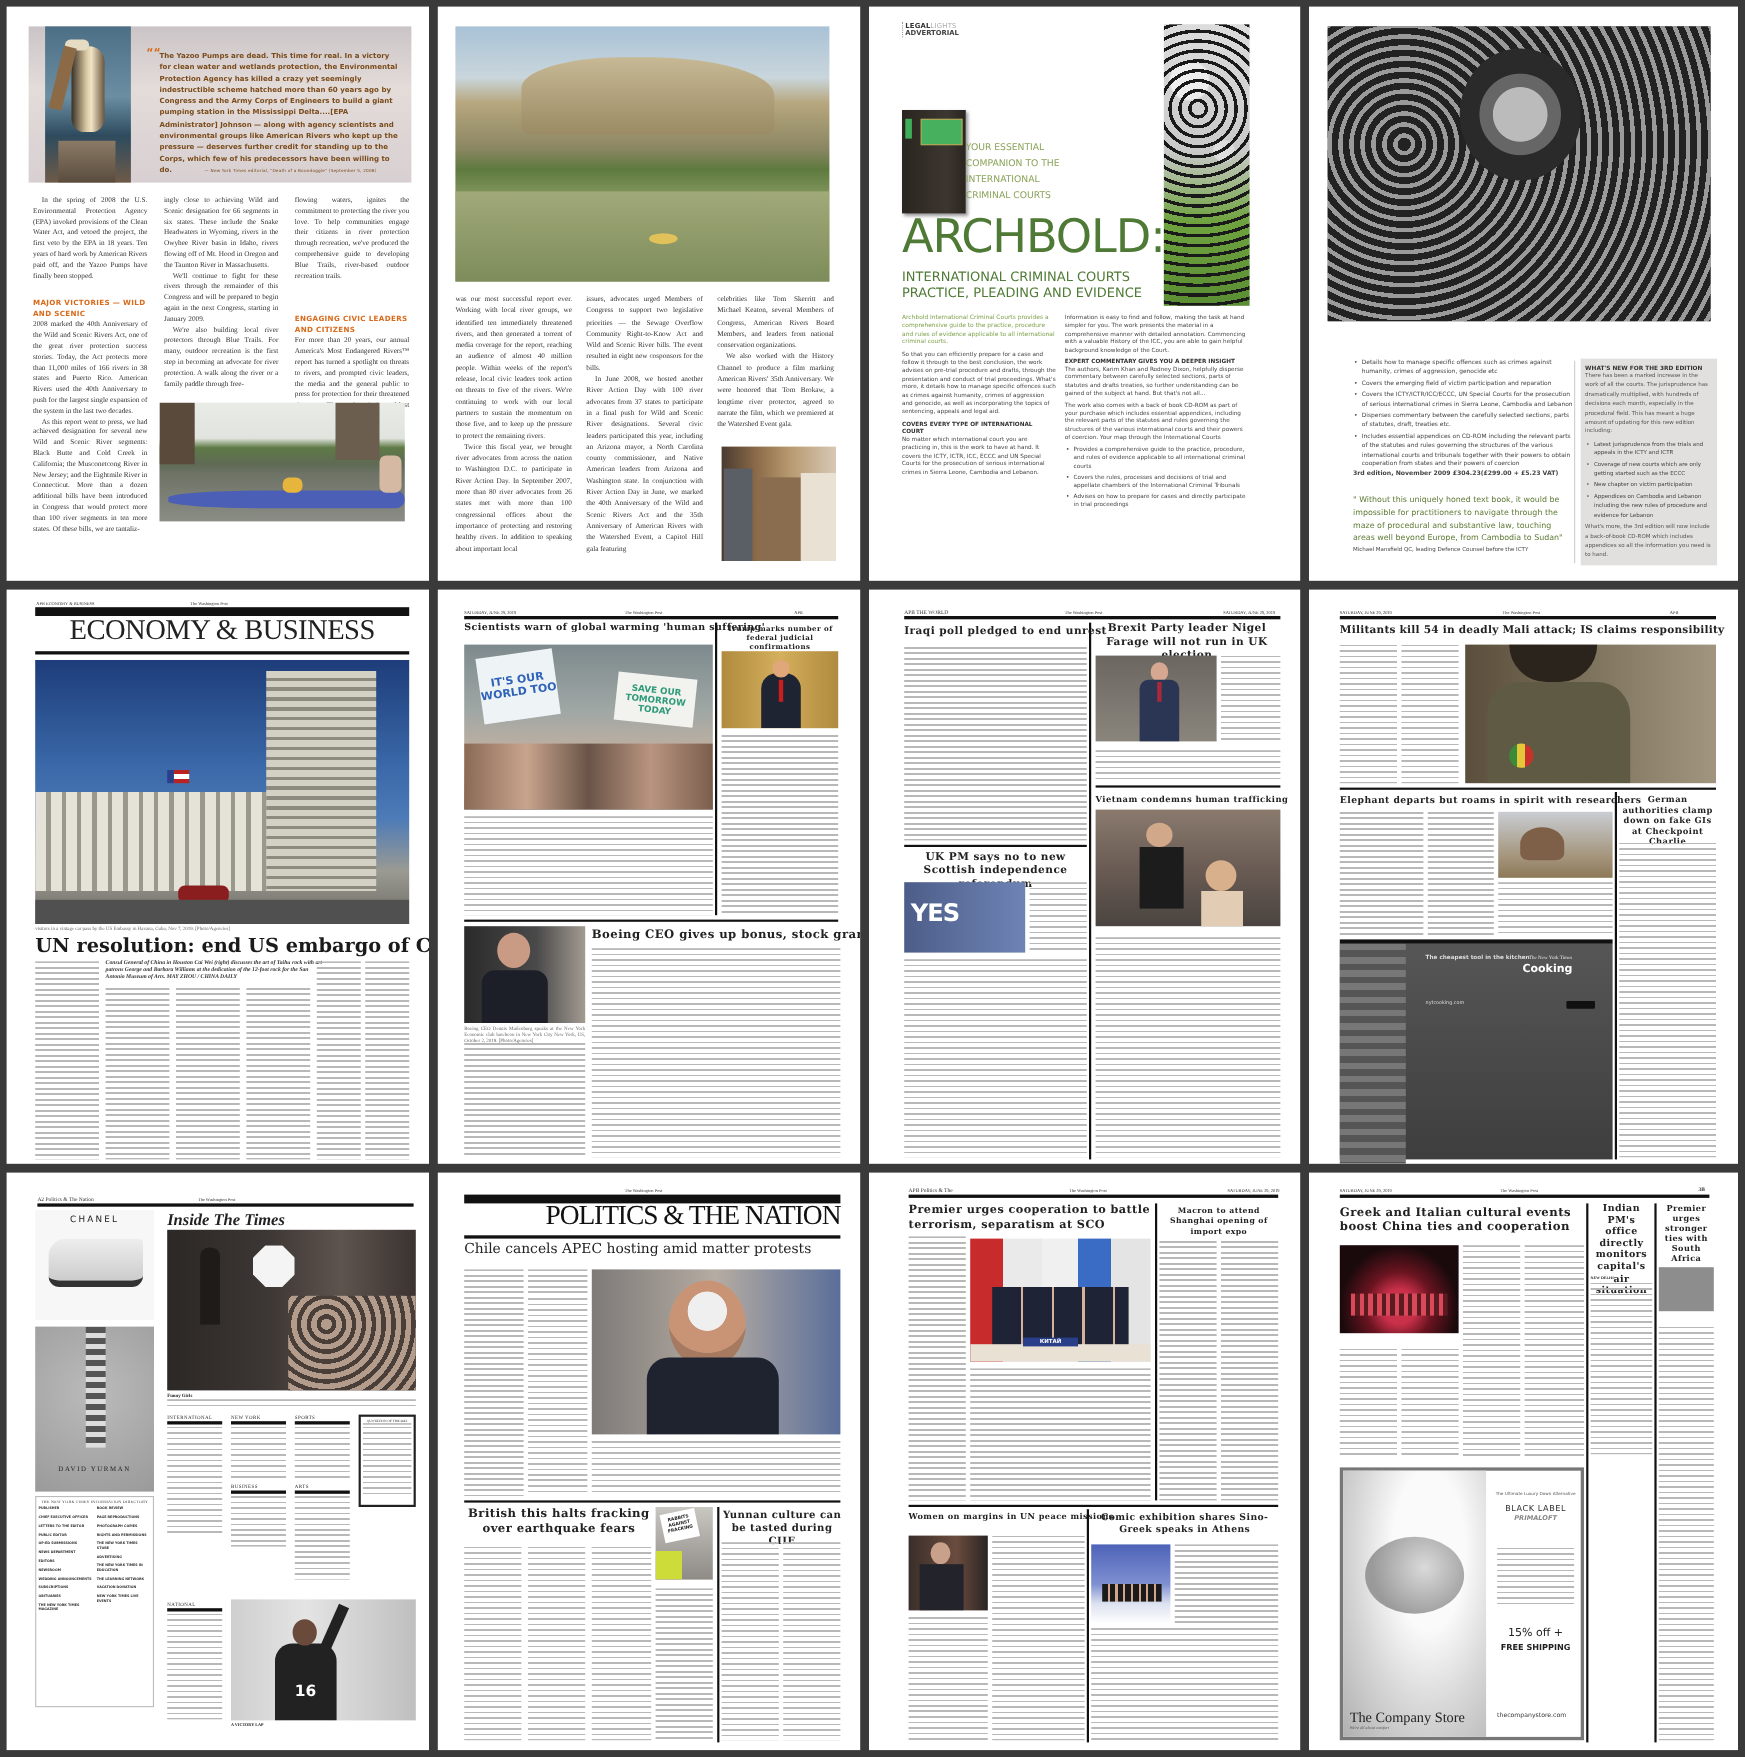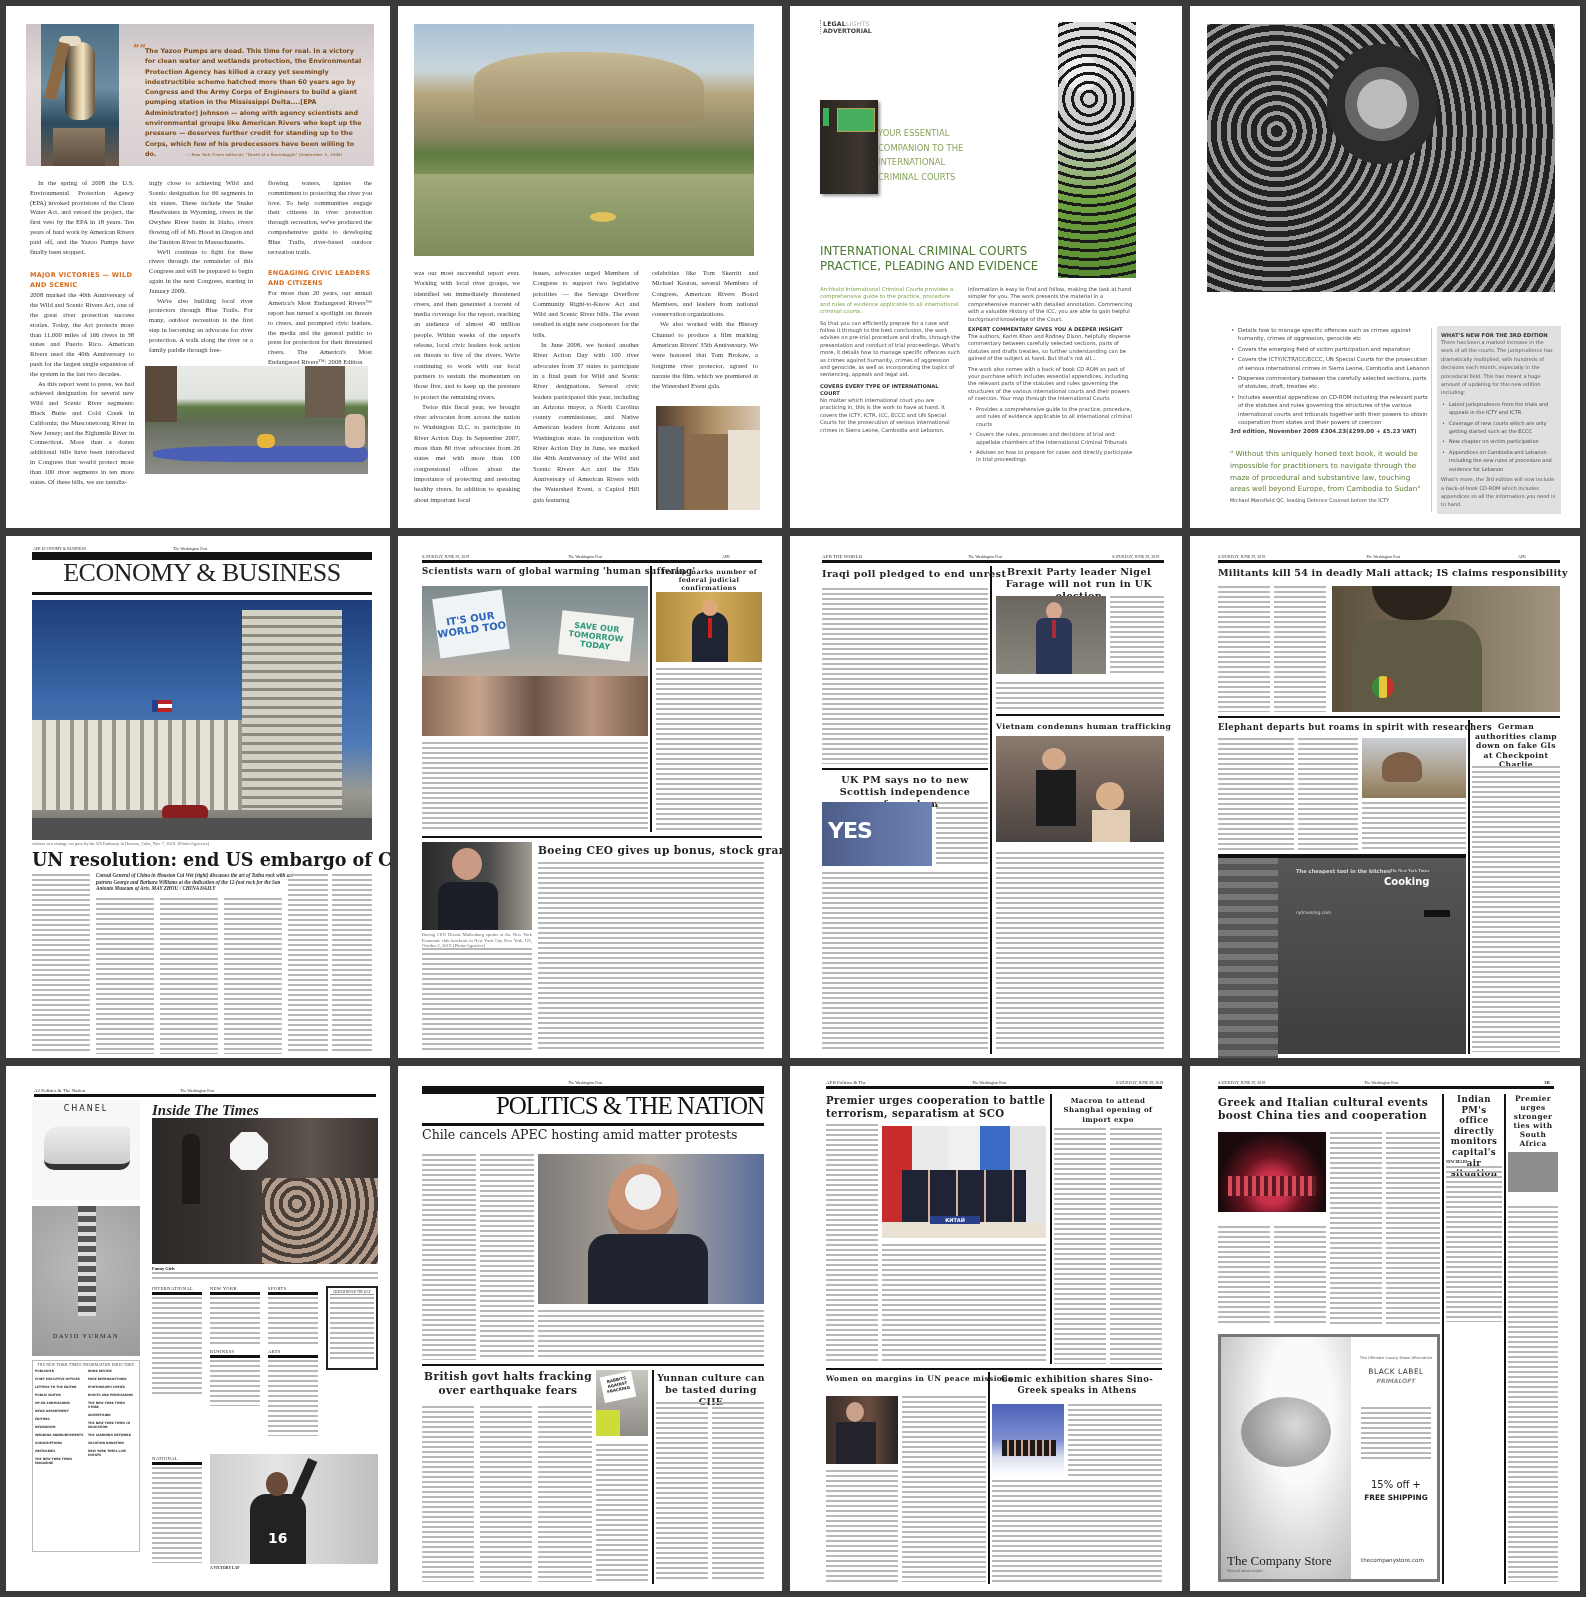--- a/index.html
+++ b/index.html
@@ -56,21 +56,21 @@
     <p class="body-txt" style="font-size:6.6px;line-height:9.8px">2008 marked the 40th Anniversary of the Wild and Scenic Rivers Act, one of the great river protection success stories. Today, the Act protects more than 11,000 miles of 166 rivers in 38 states and Puerto Rico. American Rivers used the 40th Anniversary to push for the largest single expansion of the system in the last two decades.</p>
     <p class="body-txt" style="font-size:6.6px;line-height:9.8px;text-indent:8px">As this report went to press, we had achieved designation for several new Wild and Scenic River segments: Black Butte and Cold Creek in California; the Musconetcong River in New Jersey; and the Eightmile River in Connecticut. More than a dozen additional bills have been introduced in Congress that would protect more than 100 river segments in ten more states. Of these bills, we are tantaliz-</p>
   </div>
   <div class="abs" style="left:143px;top:172px;width:104px">
     <p class="body-txt" style="font-size:6.6px;line-height:9.8px">ingly close to achieving Wild and Scenic designation for 66 segments in six states. These include the Snake Headwaters in Wyoming, rivers in the Owyhee River basin in Idaho, rivers flowing off of Mt. Hood in Oregon and the Taunton River in Massachusetts.</p>
     <p class="body-txt" style="font-size:6.6px;line-height:9.8px;text-indent:8px">We'll continue to fight for these rivers through the remainder of this Congress and will be prepared to begin again in the next Congress, starting in January 2009.</p>
     <p class="body-txt" style="font-size:6.6px;line-height:9.8px;text-indent:8px">We're also building local river protectors through Blue Trails. For many, outdoor recreation is the first step in becoming an advocate for river protection. A walk along the river or a family paddle through free-</p>
   </div>
   <div class="abs" style="left:262px;top:172px;width:104px">
     <p class="body-txt" style="font-size:6.6px;line-height:9.8px">flowing waters, ignites the commitment to protecting the river you love. To help communities engage their citizens in river protection through recreation, we've produced the comprehensive guide to developing Blue Trails, river-based outdoor recreation trails.</p>
-    <h3 class="orange-h" style="margin-top:12px;font-size:6.5px">ENGAGING CIVIC LEADERS AND CITIZENS</h3>
+    <h3 class="orange-h" style="margin-top:29px;font-size:6.5px">ENGAGING CIVIC LEADERS AND CITIZENS</h3>
     <p class="body-txt" style="font-size:6.6px;line-height:9.8px">For more than 20 years, our annual America's Most Endangered Rivers™ report has turned a spotlight on threats to rivers, and prompted civic leaders, the media and the general public to press for protection for their threatened rivers. The America's Most Endangered Rivers™: 2008 Edition</p>
   </div>
   <div class="abs photo" style="left:139px;top:360px;width:223px;height:108px;background:linear-gradient(180deg,#e8ebe6 0%,#e1e4de 30%,#5e7a45 38%,#5f6a55 52%,#6e7366 60%,#8b8d86 100%)">
     <div class="abs" style="left:0;top:0;width:32px;height:56px;background:#5a4a3c"></div>
     <div class="abs" style="left:160px;top:0;width:40px;height:52px;background:#6b5e4e"></div>
     <div class="abs" style="left:8px;top:80px;width:215px;height:16px;border-radius:50% 10px 10px 50%;background:#4a5fb5"></div>
     <div class="abs" style="left:112px;top:68px;width:18px;height:14px;border-radius:6px;background:#e7b43c"></div>
     <div class="abs" style="left:200px;top:48px;width:20px;height:34px;border-radius:6px;background:#d6b9a2"></div>
   </div>
 </div>
@@ -105,20 +105,21 @@
     <div style="font-size:6.2px;letter-spacing:.2px">
       <b style="color:#333">LEGAL</b><span style="color:#aaa;font-weight:normal">LIGHTS</span>
     </div>
     <div style="font-size:6.2px;font-weight:bold;color:#444">ADVERTORIAL</div>
   </div>
   <div class="abs" style="left:30px;top:94px;width:58px;height:94px;background:linear-gradient(90deg,#2a2520,#3d3630 70%,#2a2520);box-shadow:2px 2px 3px #999">
     <div class="abs" style="left:3px;top:8px;width:6px;height:18px;background:#3fae5a"></div>
     <div class="abs" style="left:17px;top:8px;width:38px;height:24px;background:#46b05e;border:1px solid #bba25a"></div>
   </div>
   <p class="abs sans green" style="left:88px;top:120px;width:110px;font-size:8.4px;line-height:14.6px;color:#8aa35a">YOUR ESSENTIAL COMPANION TO THE INTERNATIONAL CRIMINAL COURTS</p>
+  <h1 class="abs sans" style="left:30px;top:186px;font-size:42px;line-height:46px;color:#4e7a35;font-weight:normal;letter-spacing:-1px">ARCHBOLD:</h1>
   <h2 class="abs sans" style="left:30px;top:238px;width:230px;font-size:11.8px;line-height:15px;color:#4e7a35;font-weight:normal">INTERNATIONAL CRIMINAL COURTS PRACTICE, PLEADING AND EVIDENCE</h2>
   <div class="abs photo" style="left:268px;top:16px;width:78px;height:256px;background:radial-gradient(circle at 30% 20%,#eee 0 8%,transparent 9%),radial-gradient(circle at 70% 45%,#ddd 0 6%,transparent 7%),linear-gradient(180deg,#dcdcdc 0%,#c9c9c9 45%,#6fa33f 70%,#5b8d33 100%)">
     <div class="abs" style="inset:0;background:repeating-radial-gradient(circle at 40% 30%,transparent 0 6px,#1a1a1a 6px 9px)"></div>
   </div>
   <div class="abs" style="left:30px;top:280px;width:140px">
     <p class="sans" style="font-size:5.4px;line-height:7.4px;color:#7ea24c">Archbold International Criminal Courts provides a comprehensive guide to the practice, procedure and rules of evidence applicable to all international criminal courts.</p>
     <p class="sans" style="font-size:5.2px;line-height:7.4px;color:#444;margin-top:4px">So that you can efficiently prepare for a case and follow it through to the best conclusion, the work advises on pre-trial procedure and drafts, through the presentation and conduct of trial proceedings. What's more, it details how to manage specific offences such as crimes against humanity, crimes of aggression and genocide, as well as incorporating the topics of sentencing, appeals and legal aid.</p>
     <h4 class="sans" style="font-size:5.2px;line-height:7px;color:#333;margin-top:4px">COVERS EVERY TYPE OF INTERNATIONAL COURT</h4>
     <p class="sans" style="font-size:5.2px;line-height:7.4px;color:#444">No matter which international court you are practicing in, this is the work to have at hand. It covers the ICTY, ICTR, ICC, ECCC and UN Special Courts for the prosecution of serious international crimes in Sierra Leone, Cambodia and Lebanon.</p>
   </div>
@@ -388,21 +389,21 @@
   <h2 class="abs" style="left:24px;top:60px;width:346px;font-family:'DejaVu Serif',serif;font-size:12.6px;line-height:18px;white-space:nowrap;font-weight:normal;color:#222">Chile cancels APEC hosting amid matter protests</h2>
   <div class="abs filler" style="left:24px;top:88px;width:54px;height:206px"></div>
   <div class="abs filler" style="left:82px;top:88px;width:54px;height:22px"></div>
   <div class="abs photo" style="left:140px;top:88px;width:226px;height:150px;background:linear-gradient(90deg,#7e7a78,#b5aca2 50%,#5a6e9a)">
     <div class="abs" style="left:70px;top:10px;width:70px;height:80px;border-radius:50%;background:radial-gradient(circle at 50% 35%,#efefef 0 28%,#c99476 29% 60%,#a57a61 61%)"></div>
     <div class="abs" style="left:50px;top:80px;width:120px;height:70px;background:#1f2330;border-radius:20px 20px 0 0"></div>
   </div>
   <div class="abs filler" style="left:82px;top:114px;width:54px;height:180px"></div>
   <div class="abs filler" style="left:140px;top:244px;width:226px;height:50px"></div>
   <div class="abs np-rule" style="left:24px;top:298px;width:342px;height:2px"></div>
-  <h2 class="abs np-head" style="left:24px;top:304px;width:172px;text-align:center;font-size:10.6px;line-height:13.6px;font-weight:bold">British govt halts fracking over earthquake fears</h2>
+  <h2 class="abs np-head" style="left:24px;top:304px;width:172px;text-align:center;font-size:10.6px;line-height:13.6px;font-weight:bold">British this halts fracking over earthquake fears</h2>
   <div class="abs photo" style="left:198px;top:304px;width:52px;height:66px;background:linear-gradient(180deg,#c9c7c2,#8e8a86)">
     <div class="abs" style="left:6px;top:4px;width:32px;height:26px;background:#fff;transform:rotate(-12deg);font-family:'DejaVu Sans',sans-serif;font-weight:bold;font-size:4px;line-height:5px;color:#222;text-align:center;padding-top:3px">
       <span>RABBITS AGAINST FRACKING</span>
     </div>
     <div class="abs" style="left:0;top:40px;width:24px;height:26px;background:#cddc39"></div>
   </div>
   <div class="abs" style="left:254px;top:304px;width:2px;height:214px;background:#111"></div>
   <h3 class="abs np-head" style="left:258px;top:306px;width:110px;text-align:center;font-size:9.2px;line-height:12px">Yunnan culture can be tasted during CIIE</h3>
   <div class="abs filler" style="left:24px;top:340px;width:52px;height:176px"></div>
   <div class="abs filler" style="left:82px;top:340px;width:52px;height:176px"></div>

